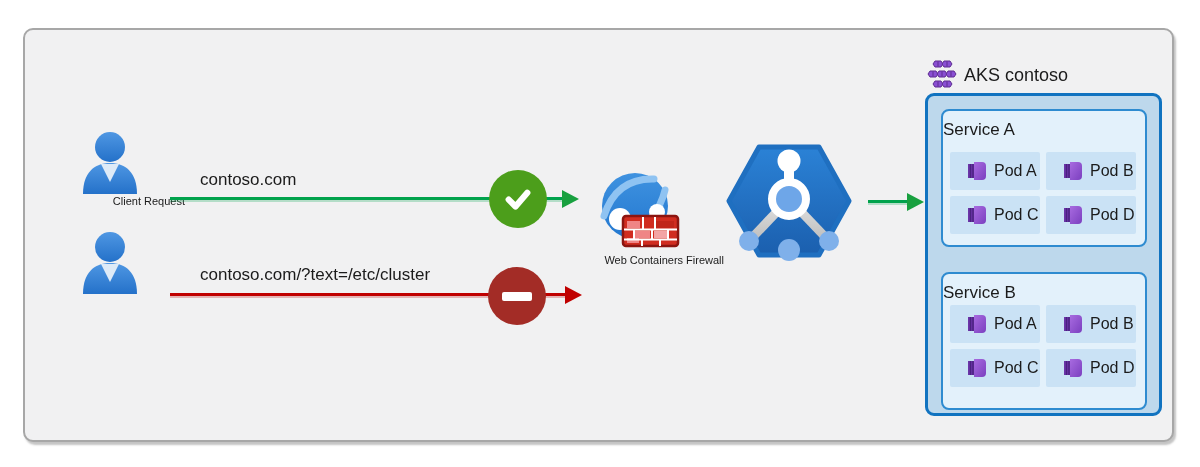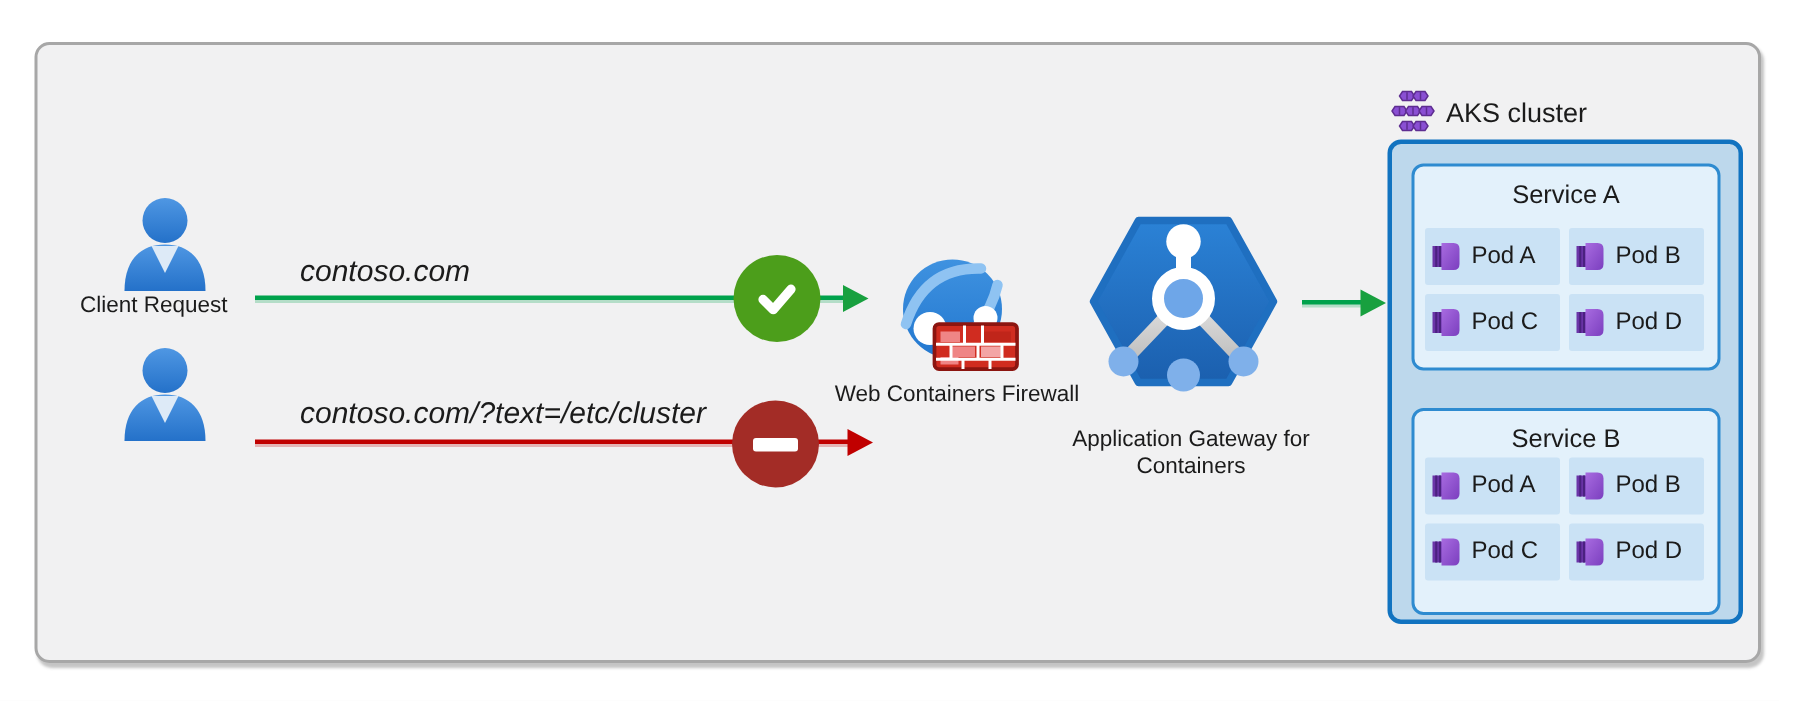--- a/index.html
+++ b/index.html
@@ -7,44 +7,44 @@
     position:relative;width:1200px;height:467px;background:#ffffff;overflow:hidden;
     font-family:"Liberation Sans", sans-serif;color:#1b1b1b;
   }
   .abs{position:absolute;}
   
   #frame{
     left:23px;top:28px;width:1147px;height:410px;background:#f1f1f2;
     border:2px solid #a7a7a7;border-radius:10px;
     box-shadow:2px 3px 2px rgba(125,125,125,.45);
   }
-  .lbl{font-size:15px;line-height:1.22;text-align:center;}
-  .req{font-size:20px;white-space:nowrap;font-style:italic;}
+  .lbl{font-size:11px;line-height:1.22;text-align:right;}
+  .req{font-size:17px;white-space:nowrap;}
   
   .line{height:3px;}
   .line.green{background:#00a24c;box-shadow:0 2px 0 rgba(0,162,76,.25);}
   .line.red{background:#c00000;box-shadow:0 2px 0 rgba(192,0,0,.25);}
   .arrowhead{width:0;height:0;border-top:9px solid transparent;border-bottom:9px solid transparent;}
   .arrowhead.green{border-left:17px solid #18a03f;}
   .arrowhead.red{border-left:17px solid #c00000;}
   
   .badge{width:58px;height:58px;border-radius:50%;display:flex;align-items:center;justify-content:center;}
   .badge.allow{background:#4c9e1b;}
   .badge.deny{background:#a32c26;}
   .badge.deny .bar{width:30px;height:9px;background:#ffffff;border-radius:2px;}
   
   #aks-box{
     left:925px;top:93px;width:231px;height:317px;background:#bdd8ec;
     border:3px solid #1173c0;border-radius:9px;
   }
   .service-panel{width:202px;height:134px;background:#e3f1fb;border:2px solid #2e8bd0;border-radius:8px;}
-  .service-title{font-size:17px;text-align:center;padding-top:9px;}
+  .service-title{font-size:17px;padding-top:9px;}
   .pod-chip{
     position:absolute;width:90px;height:38px;background:#cae2f5;border-radius:2px;
-    display:flex;align-items:center;gap:6px;padding-left:3px;box-sizing:border-box;
+    display:flex;align-items:center;gap:6px;padding-left:16px;box-sizing:border-box;
     font-size:16px;
   }
   .pod-chip svg{flex:0 0 auto;}
   #aks-title{font-size:18px;white-space:nowrap;}
 </style>
 </head>
 <body>
 
 <div id="canvas">
   <div id="frame" class="abs"></div>
@@ -144,21 +144,20 @@
       </g>
       <line x1="63" y1="20" x2="63" y2="57" stroke="#ffffff" stroke-width="10"></line>
       <circle cx="63" cy="19" r="11.5" fill="#ffffff"></circle>
       <circle cx="23" cy="99" r="10" fill="#7fb0ea"></circle>
       <circle cx="63" cy="108" r="11" fill="#7fb0ea"></circle>
       <circle cx="103" cy="99" r="10" fill="#7fb0ea"></circle>
       <circle cx="63" cy="57" r="13.5" fill="#6ea6e8"></circle>
       <circle cx="63" cy="57" r="17" fill="none" stroke="#ffffff" stroke-width="8"></circle>
     </svg>
   </div>
-  <div class="abs lbl" style="left:700px;top:284px;width:188px;">Application Gateway for Containers</div>
 
   <div class="abs line green" style="left:868px;top:200px;width:42px;"></div>
   <div class="abs arrowhead green" style="left:907px;top:193px;"></div>
 
   <div class="abs" style="left:926px;top:59px;width:32px;height:33px;">
     <svg width="32" height="33" viewBox="0 0 32 33">
       <g fill="#8a4fd3" stroke="#5e2d91" stroke-width="1">
         <path d="M9,2 l6,0 l2,3 l-2,3 l-6,0 l-2,-3 Z"></path>
         <path d="M18,2 l6,0 l2,3 l-2,3 l-6,0 l-2,-3 Z"></path>
         <path d="M4,12 l6,0 l2,3 l-2,3 l-6,0 l-2,-3 Z"></path>
@@ -171,21 +170,21 @@
         <line x1="12" y1="2.5" x2="12" y2="7.5"></line>
           <line x1="21" y1="2.5" x2="21" y2="7.5"></line>
         <line x1="7" y1="12.5" x2="7" y2="17.5"></line>
           <line x1="16" y1="12.5" x2="16" y2="17.5"></line>
           <line x1="25" y1="12.5" x2="25" y2="17.5"></line>
         <line x1="12" y1="22.5" x2="12" y2="27.5"></line>
           <line x1="21" y1="22.5" x2="21" y2="27.5"></line>
       </g>
     </svg>
   </div>
-  <div class="abs" id="aks-title" style="left:964px;top:65px;">AKS cluster</div>
+  <div class="abs" id="aks-title" style="left:964px;top:65px;">AKS contoso</div>
 
   <div class="abs" id="aks-box"></div>
 
   <div class="abs service-panel" style="left:941px;top:109px;">
     <div class="service-title">Service A</div>
   </div>
 
   <div class="abs service-panel" style="left:941px;top:272px;">
     <div class="service-title">Service B</div>
   </div>

